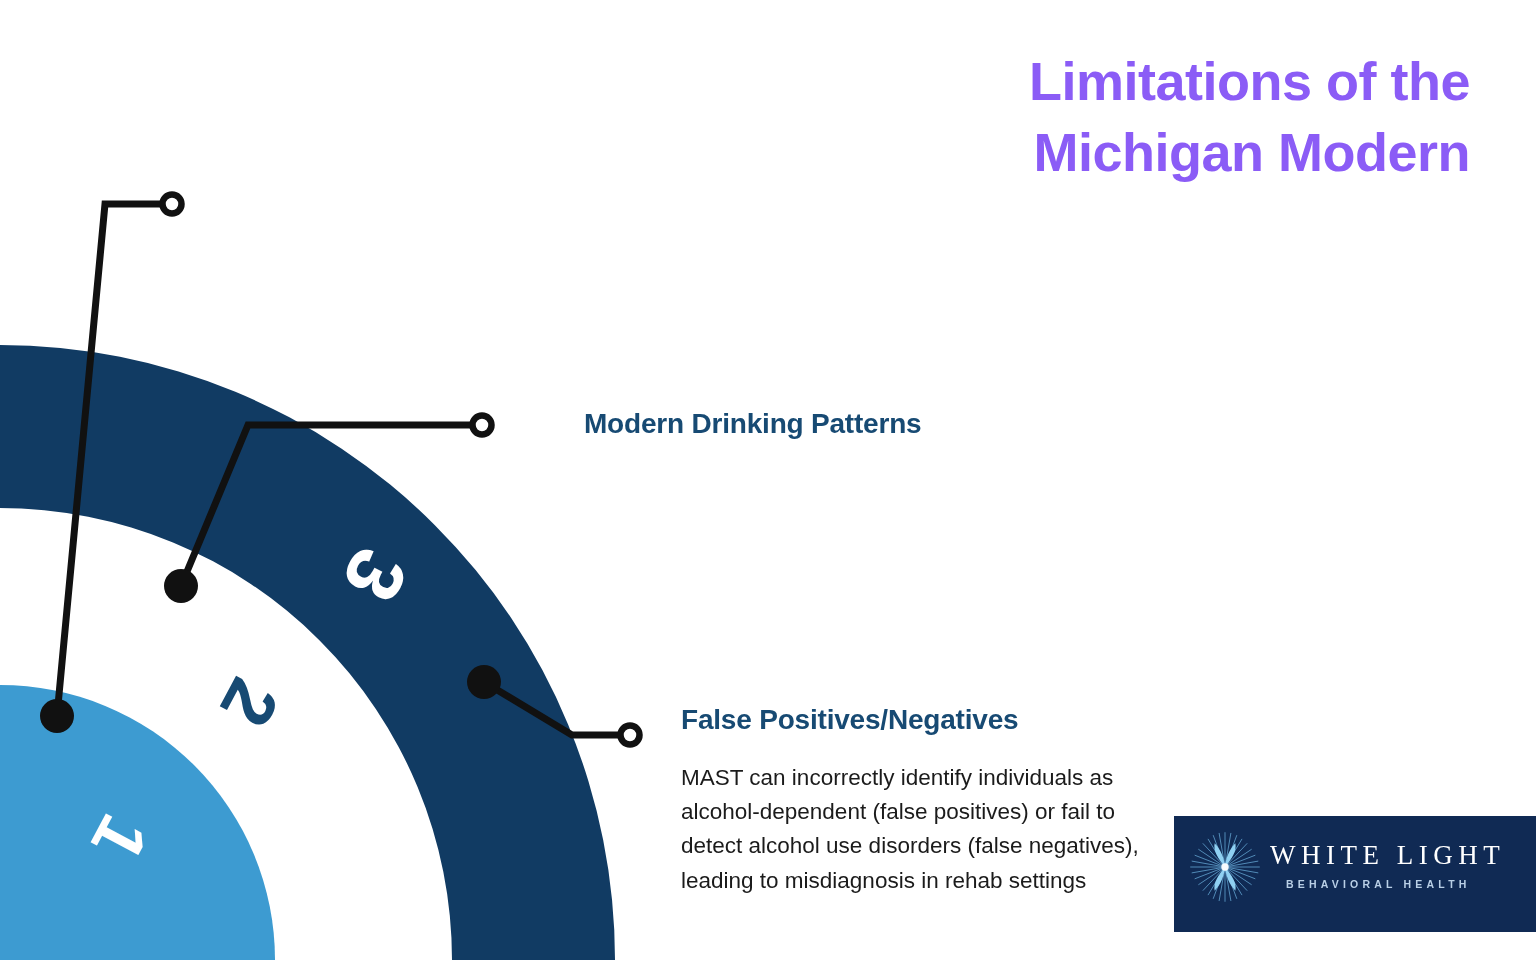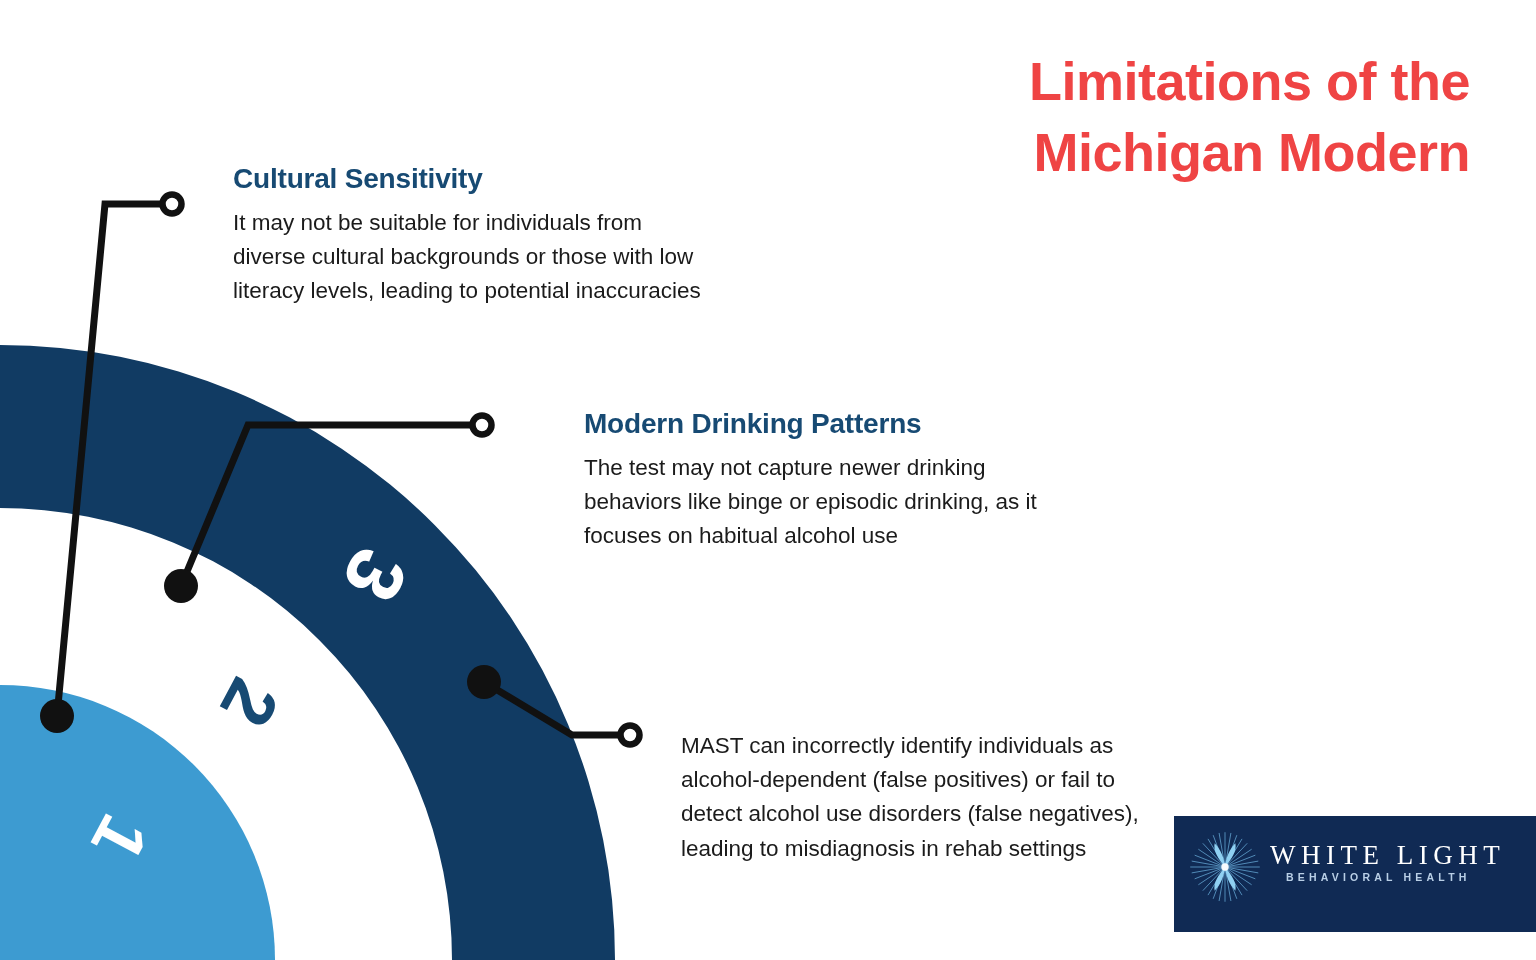--- a/index.html
+++ b/index.html
@@ -27,21 +27,21 @@
   
   #page-title {
     position:absolute;
     left:830px; top:46px;
     width:640px;
     text-align:right;
     font-size:54px;
     font-weight:bold;
     line-height:1.32;
     letter-spacing:-0.5px;
-    color:#ef4444;
+    color:#8b5cf6;
   }
 
   
   .callout { position:absolute; }
   .callout-heading {
     font-size:28px;
     font-weight:bold;
     color:#174a73;
     letter-spacing:-0.2px;
     margin-bottom:11px;
@@ -89,20 +89,21 @@
     letter-spacing:5.5px;
     color:#ffffff;
     white-space:nowrap;
   }
   #logo-tagline {
     font-family:"Liberation Sans", sans-serif;
     font-size:10.5px;
     font-weight:bold;
     letter-spacing:4.2px;
     color:#b9cfe6;
+    margin-top:7px;
     padding-left:16px;
     white-space:nowrap;
   }
 </style>
 </head>
 <body>
 
 <div id="canvas">
 
   <svg id="arc-graphic" viewBox="0 0 680 960" xmlns="http://www.w3.org/2000/svg">
@@ -137,31 +138,27 @@
       <circle cx="484" cy="682" r="17" fill="#111111"></circle>
       <circle cx="630" cy="735" r="9.5" fill="none" stroke="#111111" stroke-width="6.5"></circle>
     </g>
   </svg>
 
   <div id="page-title">
     <div>Limitations of the</div>
     <div>Michigan Modern</div>
   </div>
 
-  <div class="callout" id="callout-1">
-    <div class="callout-heading">Cultural Sensitivity</div>
-    <div class="callout-body">It may not be suitable for individuals from diverse cultural backgrounds or those with low literacy levels, leading to potential inaccuracies</div>
-  </div>
 
   <div class="callout" id="callout-2">
     <div class="callout-heading">Modern Drinking Patterns</div>
-    <div class="callout-body">The test may not capture newer drinking behaviors like binge or episodic drinking, as it focuses on habitual alcohol use</div>
   </div>
 
   <div class="callout" id="callout-3">
+    <div class="callout-heading">False Positives/Negatives</div>
     <div class="callout-body"> MAST can incorrectly identify individuals as alcohol-dependent (false positives) or fail to detect alcohol use disorders (false negatives), leading to misdiagnosis in rehab settings</div>
   </div>
 
   <div id="brand-logo">
     <svg id="logo-mark" viewBox="0 0 100 100" xmlns="http://www.w3.org/2000/svg">
       <g stroke="#6fb6e4" stroke-width="1.1" opacity="0.85">
         <line x1="50" y1="50" x2="50" y2="3"></line>
         <line x1="50" y1="50" x2="58" y2="4"></line>
         <line x1="50" y1="50" x2="66" y2="7"></line>
         <line x1="50" y1="50" x2="73" y2="12"></line>

